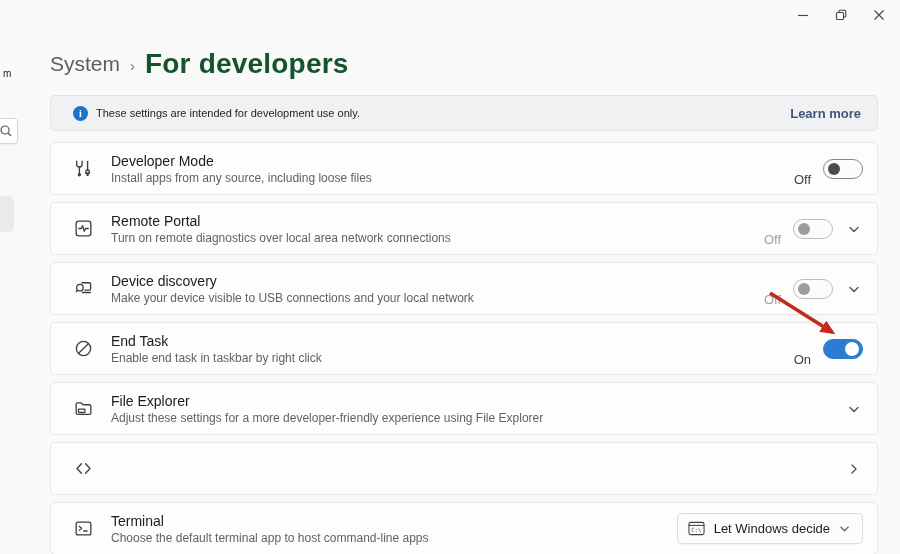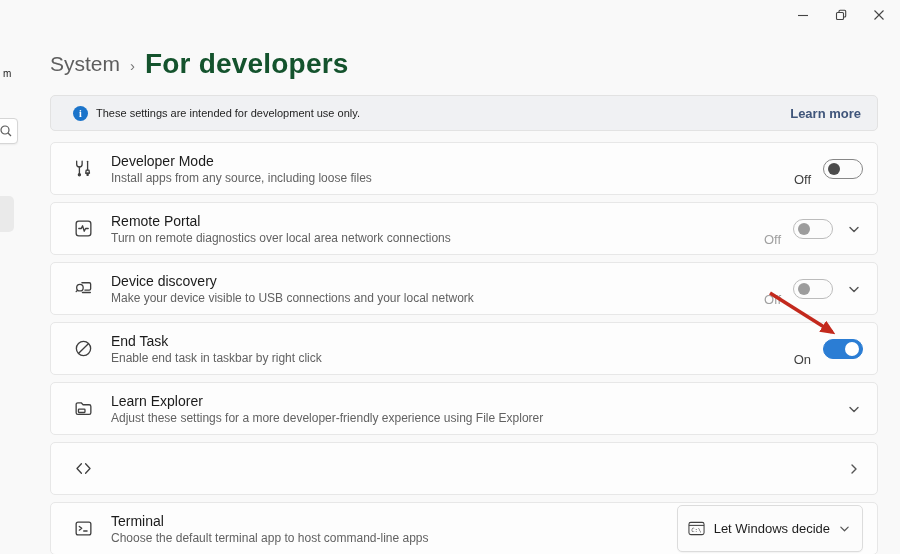--- a/index.html
+++ b/index.html
@@ -58,21 +58,21 @@
   .toggle .knob { position:absolute; top:3px; left:4px; width:12px; height:12px; border-radius:50%; background:#4c4c4c; }
   .disabled .toggle { border-color:#bcbcbc; }
   .disabled .toggle .knob { background:#9c9c9c; }
   .toggle.on { background:#2b7dd4; border-color:#2b7dd4; }
   .toggle.on .knob { left:auto; right:3px; top:2.5px; width:14px; height:14px; background:#ffffff; }
 
   .chev { display:flex; align-items:center; justify-content:center; width:18px; cursor:pointer; }
   .chev svg { stroke:#545454; stroke-width:1.4; fill:none; stroke-linecap:round; stroke-linejoin:round; }
 
   
-  .dropdown { display:flex; align-items:center; gap:9px; height:47px; padding:0 12px 0 10px;
+  .dropdown { display:flex; align-items:center; gap:9px; height:31px; padding:0 12px 0 10px;
     background:#fcfcfc; border:1px solid #dcdcdc; border-radius:5px;
     box-shadow:0 1px 1px rgba(0,0,0,.04); cursor:pointer; }
   .dropdown-label { font-size:13px; color:#1d1d1d; }
   .dropdown svg.term { stroke:#3f3f3f; fill:none; stroke-width:1.1; }
   .dropdown svg.dchev { stroke:#545454; stroke-width:1.3; fill:none; stroke-linecap:round; stroke-linejoin:round; }
 
   
   .arrow-overlay { position:absolute; left:752px; top:286px; width:100px; height:62px; pointer-events:none; }
 </style>
 </head>
@@ -217,21 +217,21 @@
   </div>
 
   <div class="card">
     <span class="row-icon">
       <svg width="21" height="21" viewBox="0 0 20 20">
         <path d="M3 6.2A1.6 1.6 0 0 1 4.6 4.6h3.2l1.8 1.8h5.8A1.6 1.6 0 0 1 17 8v6a1.6 1.6 0 0 1-1.6 1.6H4.6A1.6 1.6 0 0 1 3 14z"></path>
         <rect x="5.2" y="10.6" width="6.2" height="3.2" rx="0.6"></rect>
       </svg>
     </span>
     <div class="row-text">
-      <span class="row-title">Learn Explorer</span>
+      <span class="row-title">File Explorer</span>
       <span class="row-sub">Adjust these settings for a more developer-friendly experience using File Explorer</span>
     </div>
     <div class="row-right">
       <span class="chev">
         <svg width="12" height="12">
             <path d="M2 4.5l4 4 4-4"></path>
           </svg>
       </span>
     </div>
   </div>

